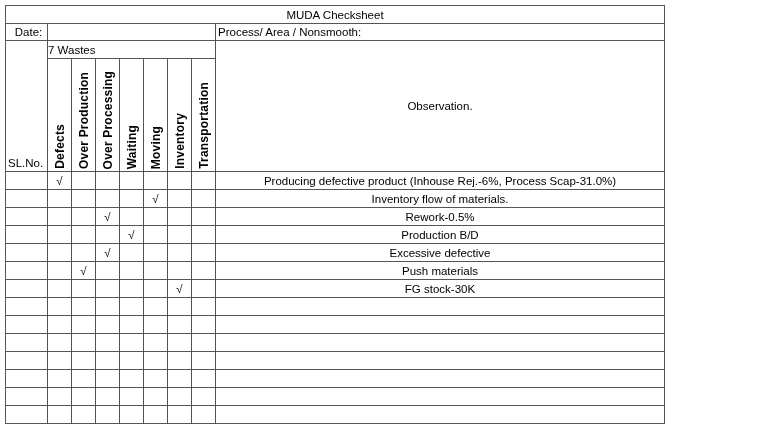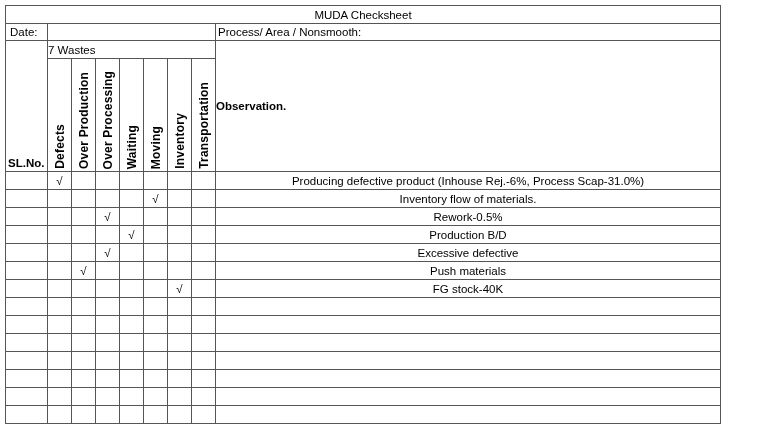--- a/index.html
+++ b/index.html
@@ -1,32 +1,32 @@
 <!DOCTYPE html>
 <html><head>
 <meta charset="utf-8">
 <style>
   html, body { margin: 0; padding: 0; background: #ffffff; }
   body { width: 768px; height: 436px; position: relative; overflow: hidden;
          font-family: "Liberation Sans", "DejaVu Sans", sans-serif; color: #000; }
   table.sheet { position: absolute; left: 5px; top: 5px; border-collapse: collapse;
-                table-layout: fixed; width: 716px; }
+                table-layout: fixed; width: 660px; }
   table.sheet td { border: 1px solid #555; padding: 0; font-size: 11.5px; overflow: hidden;
                    white-space: nowrap; }
   .title-cell { text-align: center; height: 17px; }
   .row-h { height: 17px; }
-  .date-label { padding-left: 4px !important; }
+  .date-label { padding-left: 4px !important; text-align: center; }
   .proc-label { padding-left: 2px !important; }
   .wastes-cell { height: 17px; }
   .vert { height: 112px; vertical-align: bottom; text-align: center; }
   .vert span { display: inline-block; writing-mode: vertical-rl; transform: rotate(180deg);
                font-weight: bold; font-size: 12px; padding-bottom: 2px; letter-spacing: 0.2px; }
-  .sl-cell { vertical-align: bottom; font-weight: bold; font-size: 12px; padding-left: 2px !important;
+  .sl-cell { vertical-align: bottom; font-weight: normal; font-size: 12px; padding-left: 2px !important;
              padding-bottom: 2px !important; }
-  .obs-cell { vertical-align: middle; font-weight: bold; font-size: 12.5px; }
+  .obs-cell { text-align: center; vertical-align: middle; font-weight: normal; font-size: 12.5px; }
   .data td { height: 17px; text-align: center; font-size: 11.5px; }
   .check { font-size: 11px; }
 </style>
 </head>
 <body>
 
 <table class="sheet">
   <colgroup>
     <col style="width:42px">
     <col style="width:24px">
@@ -131,21 +131,21 @@
       </tr>
       <tr class="data">
         <td></td>
         <td class="check"></td>
         <td class="check"></td>
         <td class="check"></td>
         <td class="check"></td>
         <td class="check"></td>
         <td class="check">√</td>
         <td class="check"></td>
-        <td>FG stock-40K</td>
+        <td>FG stock-30K</td>
       </tr>
       <tr class="data">
         <td></td>
         <td class="check"></td>
         <td class="check"></td>
         <td class="check"></td>
         <td class="check"></td>
         <td class="check"></td>
         <td class="check"></td>
         <td class="check"></td>

